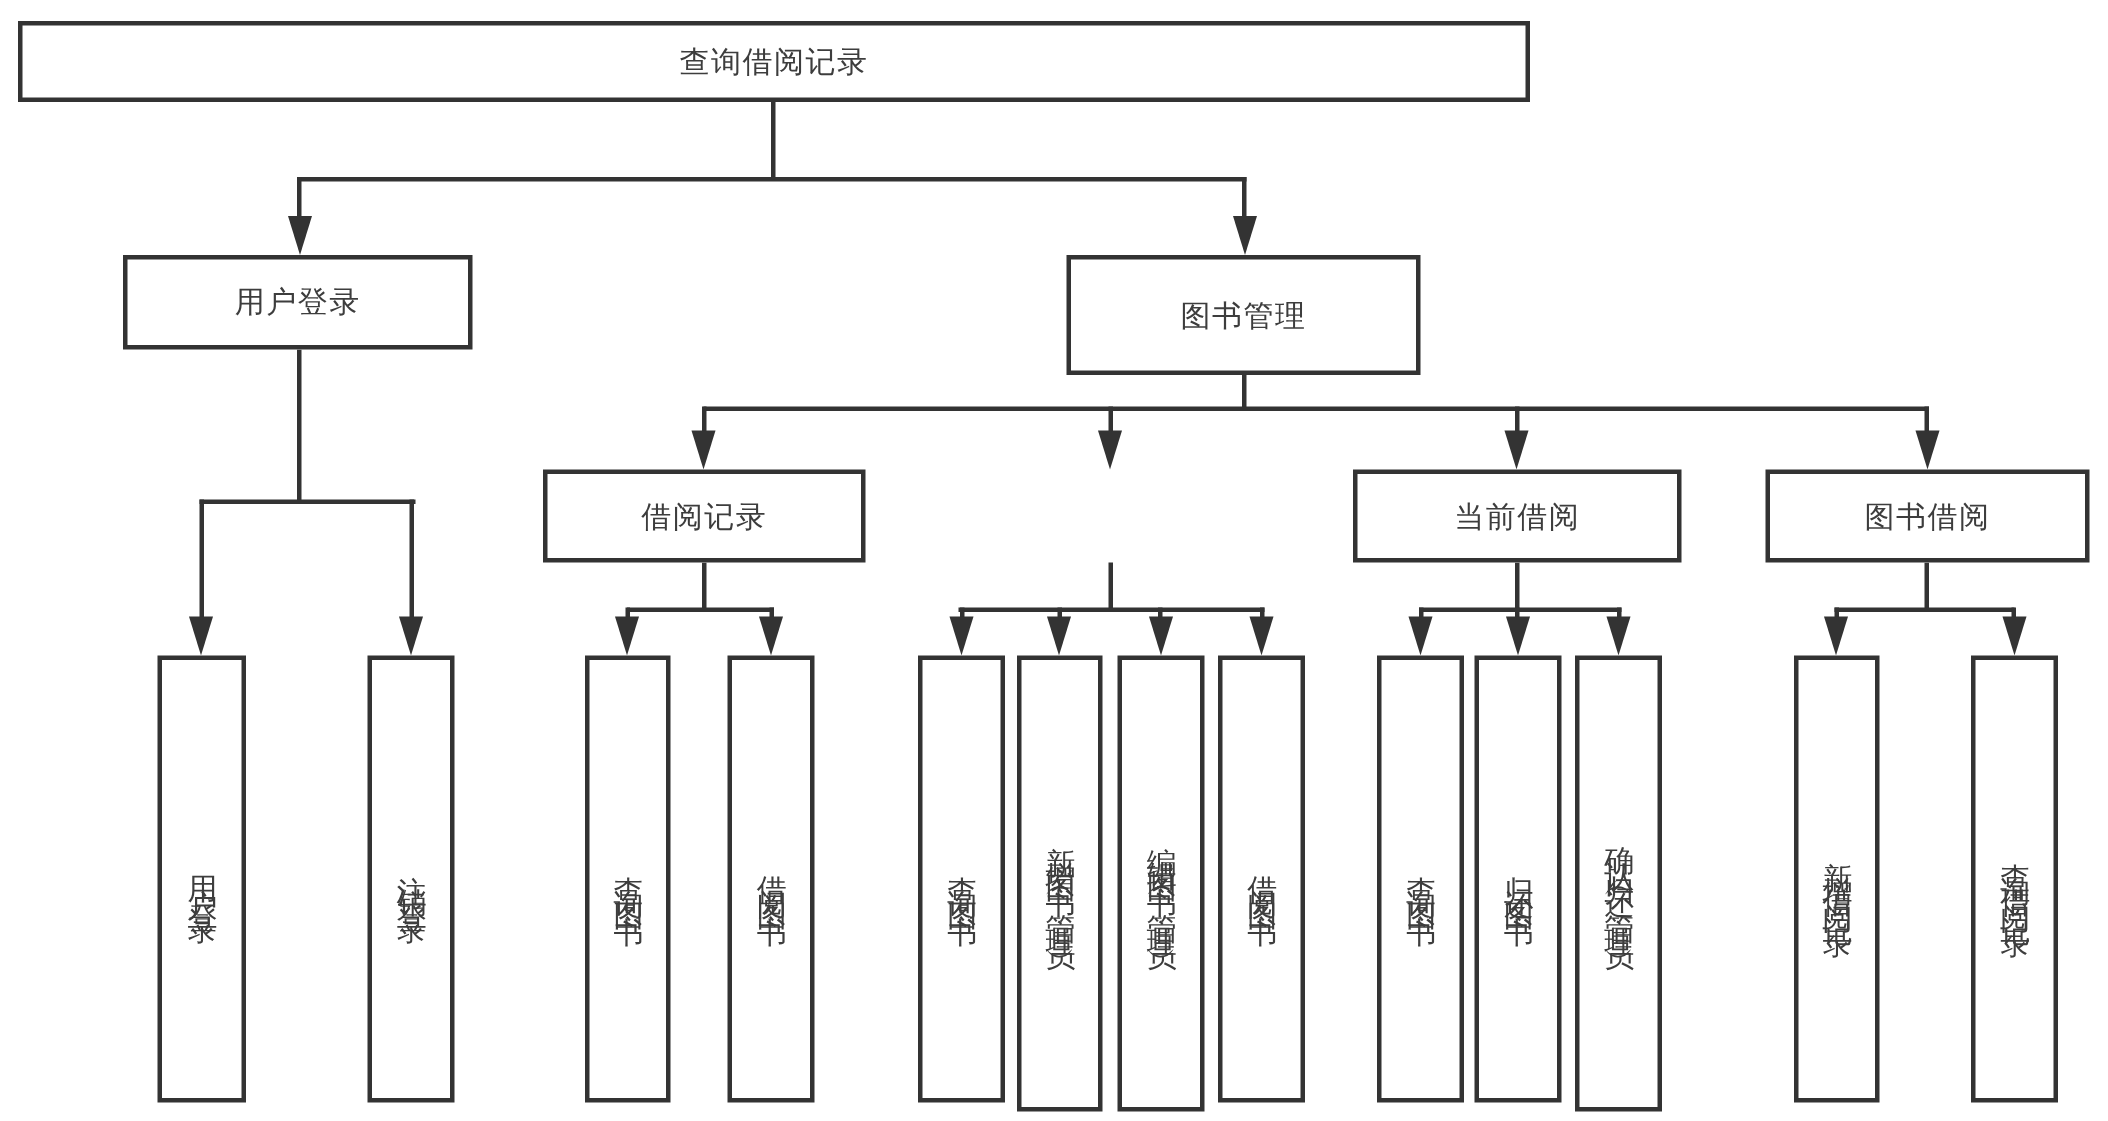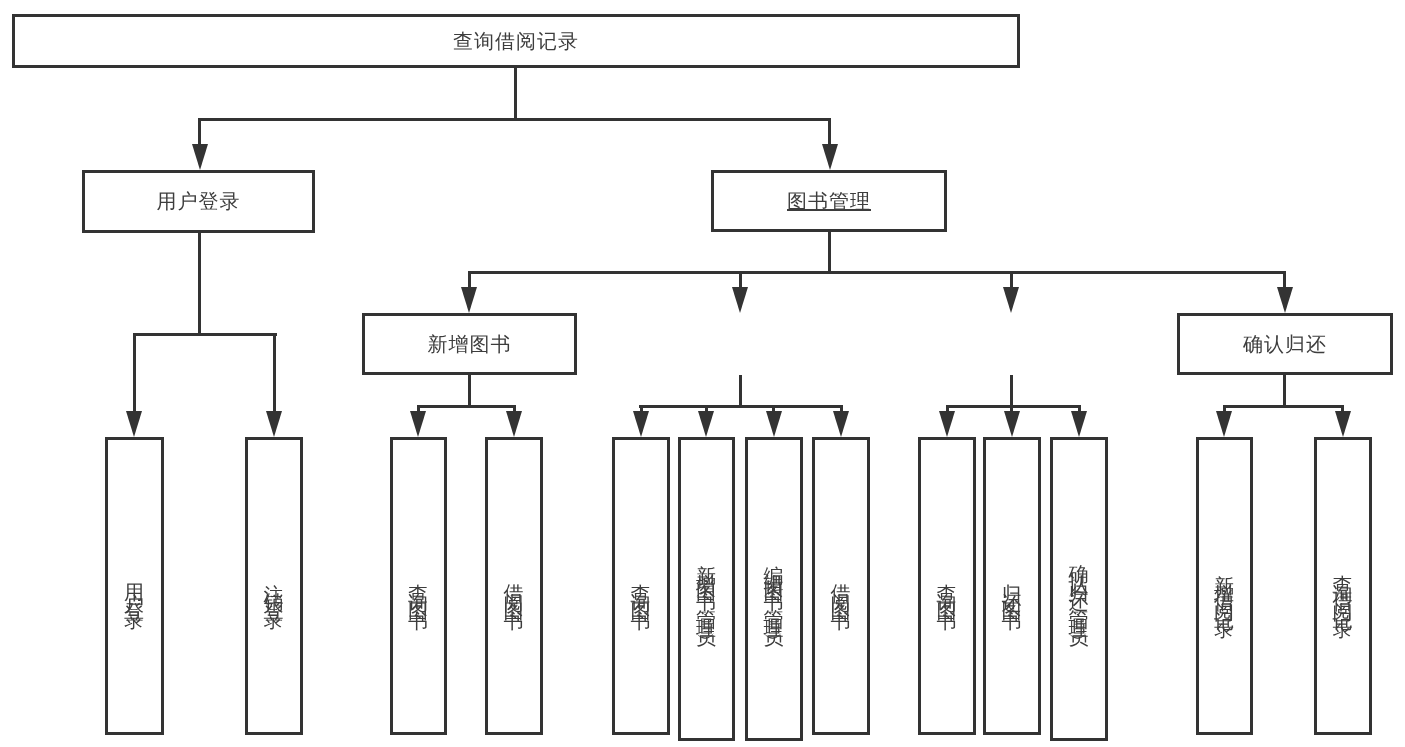--- a/index.html
+++ b/index.html
@@ -131,29 +131,32 @@
   <div class="arrow" style="left:1216px;top:411px;"></div>
   <div class="arrow" style="left:1335px;top:411px;"></div>
 
   <div class="box" style="left:12px;top:14px;width:1008px;height:54px;">
     <span>查询借阅记录</span>
   </div>
 
   <div class="box" style="left:82px;top:170px;width:233px;height:63px;">
     <span>用户登录</span>
   </div>
-  <div class="box" style="left:711px;top:170px;width:236px;height:62px;text-decoration:underline;">
+  <div class="box" style="left:711px;top:170px;width:236px;height:80px;">
     <span>图书管理</span>
   </div>
 
   <div class="box" style="left:362px;top:313px;width:215px;height:62px;">
-    <span>新增图书</span>
+    <span>借阅记录</span>
+  </div>
+  <div class="box" style="left:902px;top:313px;width:219px;height:62px;">
+    <span>当前借阅</span>
   </div>
   <div class="box" style="left:1177px;top:313px;width:216px;height:62px;">
-    <span>确认归还</span>
+    <span>图书借阅</span>
   </div>
 
   <div class="box vbox" style="left:105px;top:437px;width:59px;height:298px;">
     <span class="vlabel">用户登录</span>
   </div>
   <div class="box vbox" style="left:245px;top:437px;width:58px;height:298px;">
     <span class="vlabel">注销登录</span>
   </div>
 
   <div class="box vbox" style="left:390px;top:437px;width:57px;height:298px;">

